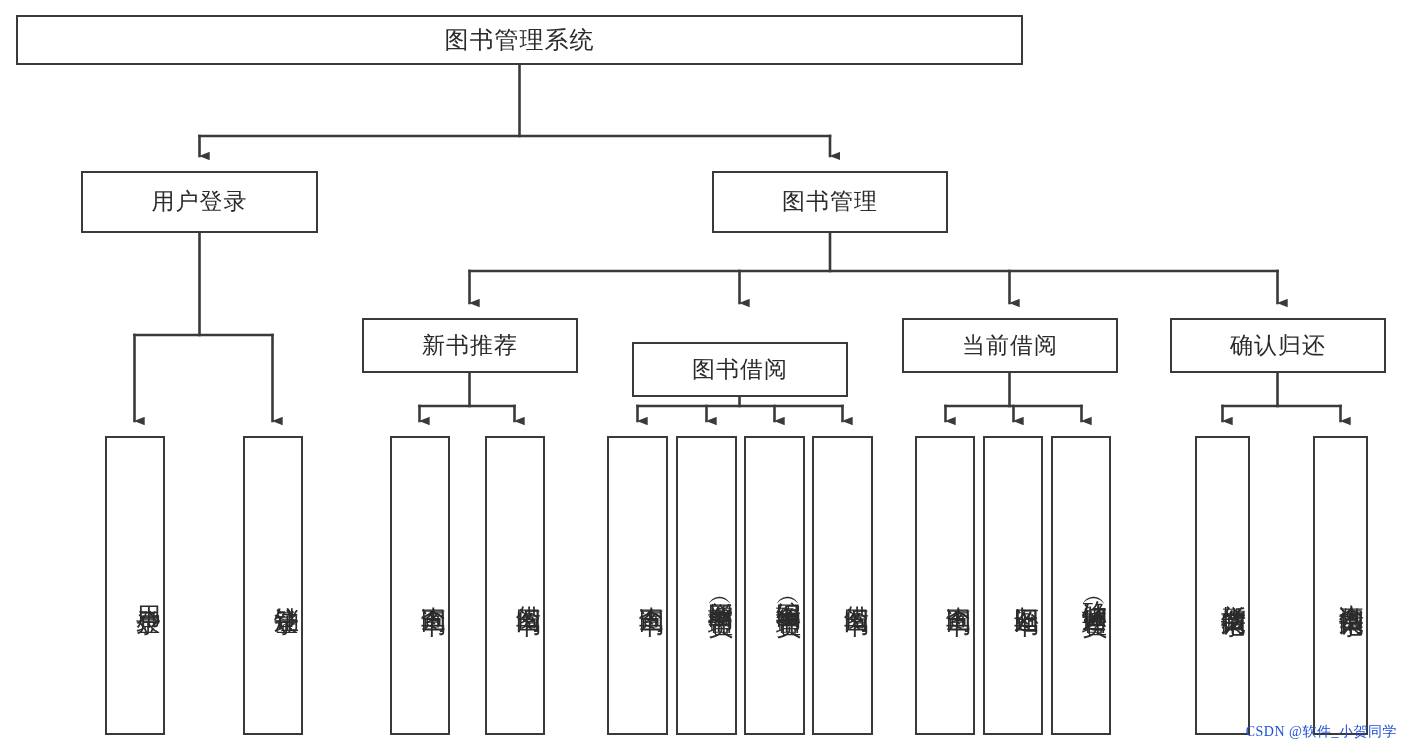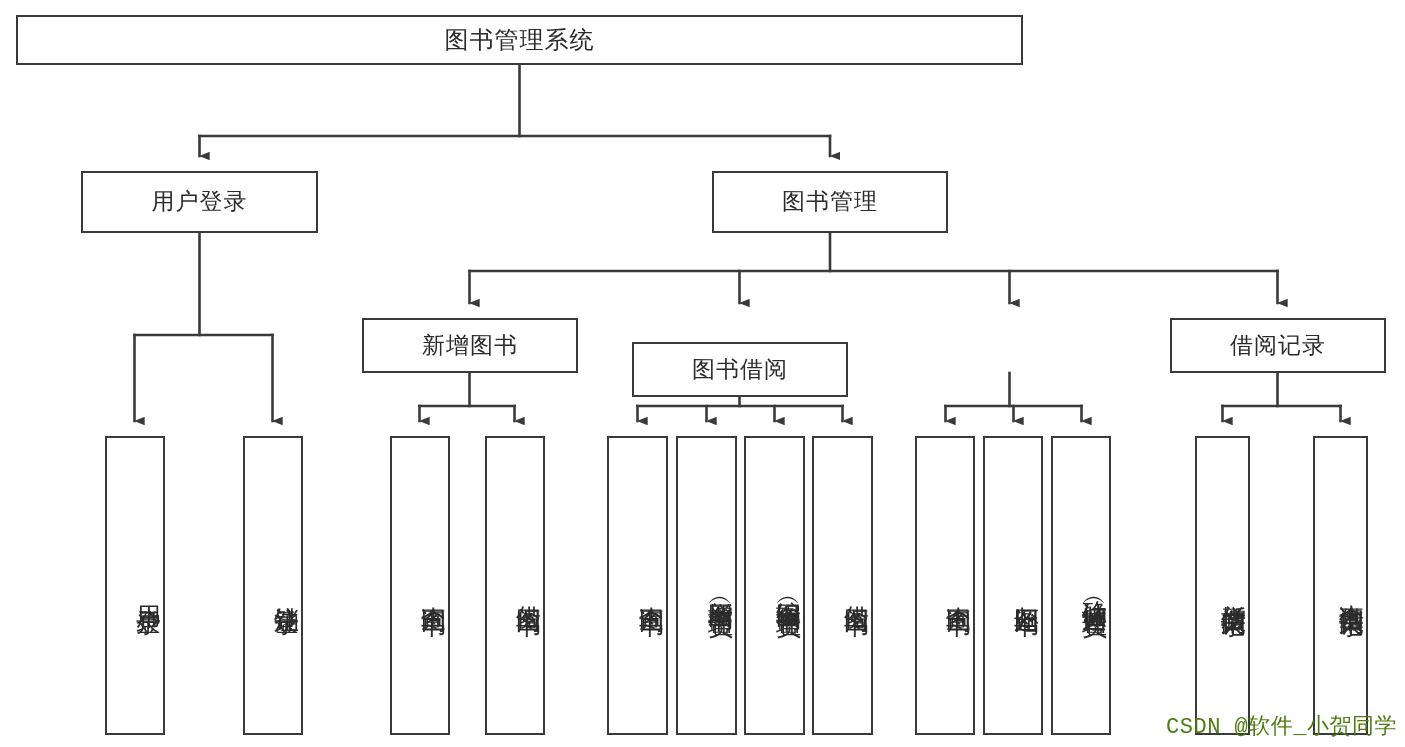--- a/index.html
+++ b/index.html
@@ -56,25 +56,25 @@
   }
   .node.vert .vlabel {
     writing-mode: vertical-rl;
     text-orientation: upright;
     white-space: nowrap;
   }
   #watermark {
     position: absolute;
     right: 8px;
     bottom: 6px;
-    font-size: 22px;
-    color: #4d7c0f;
+    font-size: 14px;
+    color: #1d4ed8;
     letter-spacing: 0.5px;
     white-space: nowrap;
-    font-family: Liberation Mono, monospace;
+    font-family: Liberation Serif, serif;
   }
 </style>
 </head>
 <body>
 
 <div id="canvas">
 
   <svg id="edges" viewBox="0 0 1405 747" xmlns="http://www.w3.org/2000/svg">
     <defs>
       <marker id="arrowhead" markerWidth="9" markerHeight="11" refX="4.5" refY="10.2" orient="auto" markerUnits="userSpaceOnUse">
@@ -131,27 +131,30 @@
   </div>
 
   <div class="node horiz" style="left:81px; top:171px; width:237px; height:62px;">
     <span>用户登录</span>
   </div>
   <div class="node horiz" style="left:712px; top:171px; width:236px; height:62px;align-items:center;">
     <span>图书管理</span>
   </div>
 
   <div class="node horiz" style="left:362px; top:318px; width:216px; height:55px;">
-    <span>新增图书</span>
+    <span>新书推荐</span>
   </div>
   <div class="node horiz" style="left:632px; top:318px; width:216px; height:55px;margin-top:24px;">
     <span>图书借阅</span>
   </div>
+  <div class="node horiz" style="left:902px; top:318px; width:216px; height:55px;">
+    <span>当前借阅</span>
+  </div>
   <div class="node horiz" style="left:1170px; top:318px; width:216px; height:55px;">
-    <span>借阅记录</span>
+    <span>确认归还</span>
   </div>
 
   <div class="node vert" style="left:105px; top:436px; width:60px; height:299px;">
     <span class="vlabel">用户登录</span>
   </div>
   <div class="node vert" style="left:243px; top:436px; width:60px; height:299px;">
     <span class="vlabel">注销登录</span>
   </div>
   <div class="node vert" style="left:390px; top:436px; width:60px; height:299px;">
     <span class="vlabel">查询图书</span>

